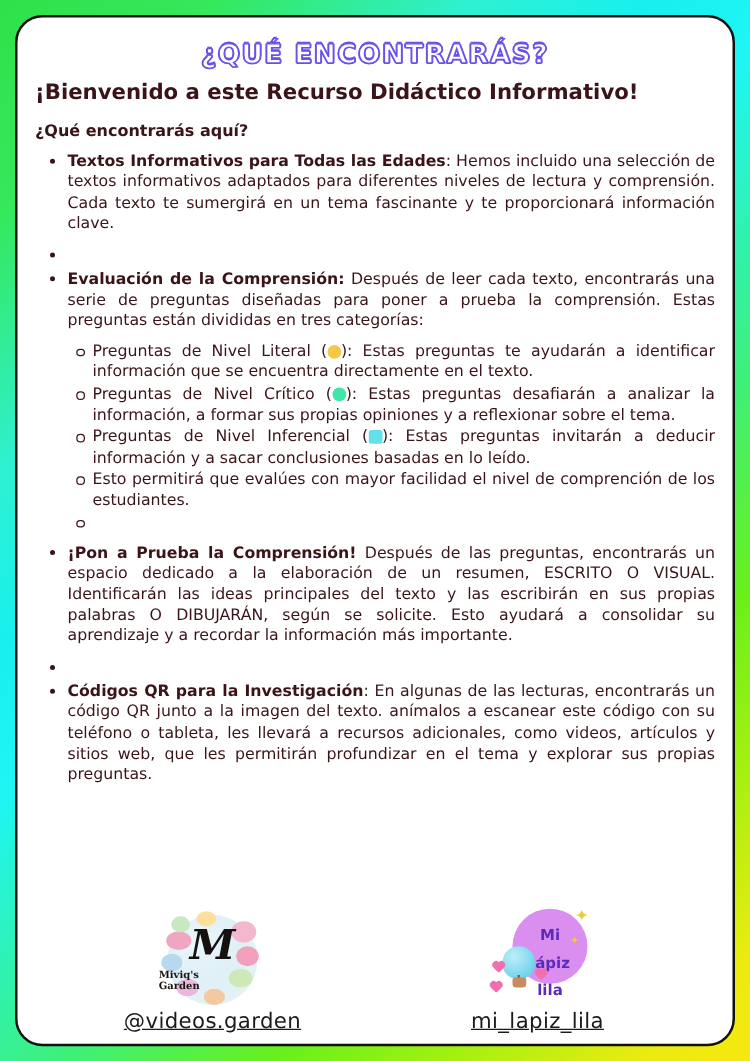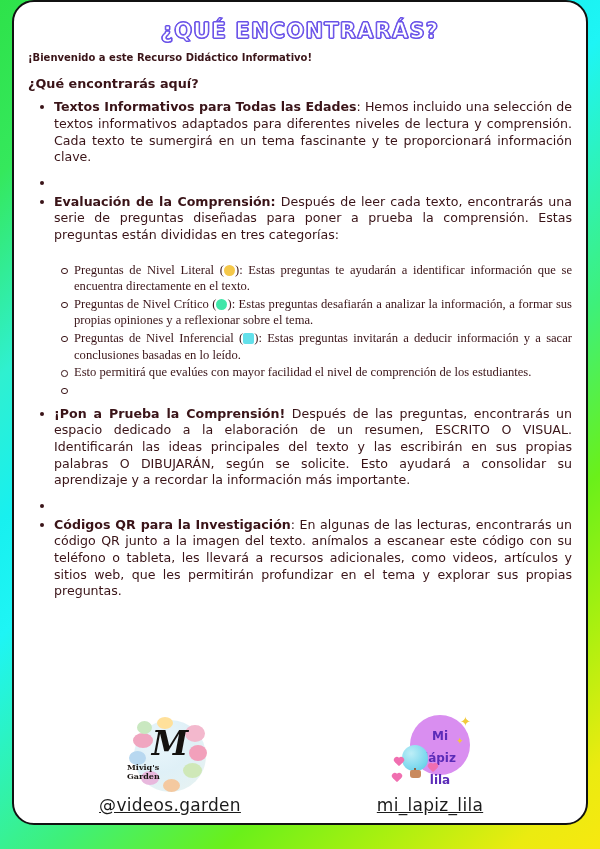--- a/index.html
+++ b/index.html
@@ -18,21 +18,21 @@
         #3ef07a 62%,
         #6af01a 74%,
         #a8f010 84%,
         #ebeb10 94%,
         #f7e810 100%);
   }
 
   .frame {
     position: absolute;
     left: 12px;
-    top: 0;
+    top: 12px;
     width: 576px;
     height: 825px;
     background: #ffffff;
     border: 2.5px solid #111111;
     border-radius: 22px;
     padding: 10px 14px 6px 14px;
     overflow: hidden;
   }
 
   .title {
@@ -53,21 +53,21 @@
   .body-text {
     color: #3a1418;
     font-family: "DejaVu Sans", sans-serif;
     font-size: 12.6px;
     line-height: 1.32;
     text-align: justify;
   }
 
   .lead-line {
     font-weight: 700;
-    font-size: 10px;
+    font-size: 17px;
     color: #3a1418;
     text-align: left;
     margin-bottom: 1px;
   }
 
   .para {
     text-align: justify;
     text-align-last: left;
     margin-bottom: 2px;
   }
@@ -104,23 +104,22 @@
     width: 4px;
     height: 4px;
     border-radius: 50%;
     background: #3a1418;
   }
 
   li.blank { height: 10px; margin-bottom: 0; }
 
   ul.lvl2 {
     list-style: none;
-    margin: 18px 0 0 0;
+    margin: 8px 0 0 0;
     padding: 0;
-    font-family: Liberation Serif, serif;
   }
 
   ul.lvl2 > li {
     position: relative;
     padding-left: 20px;
     margin-bottom: 1px;
     text-align: justify;
     text-align-last: left;
     font-size: 12.6px;
     line-height: 1.32;

